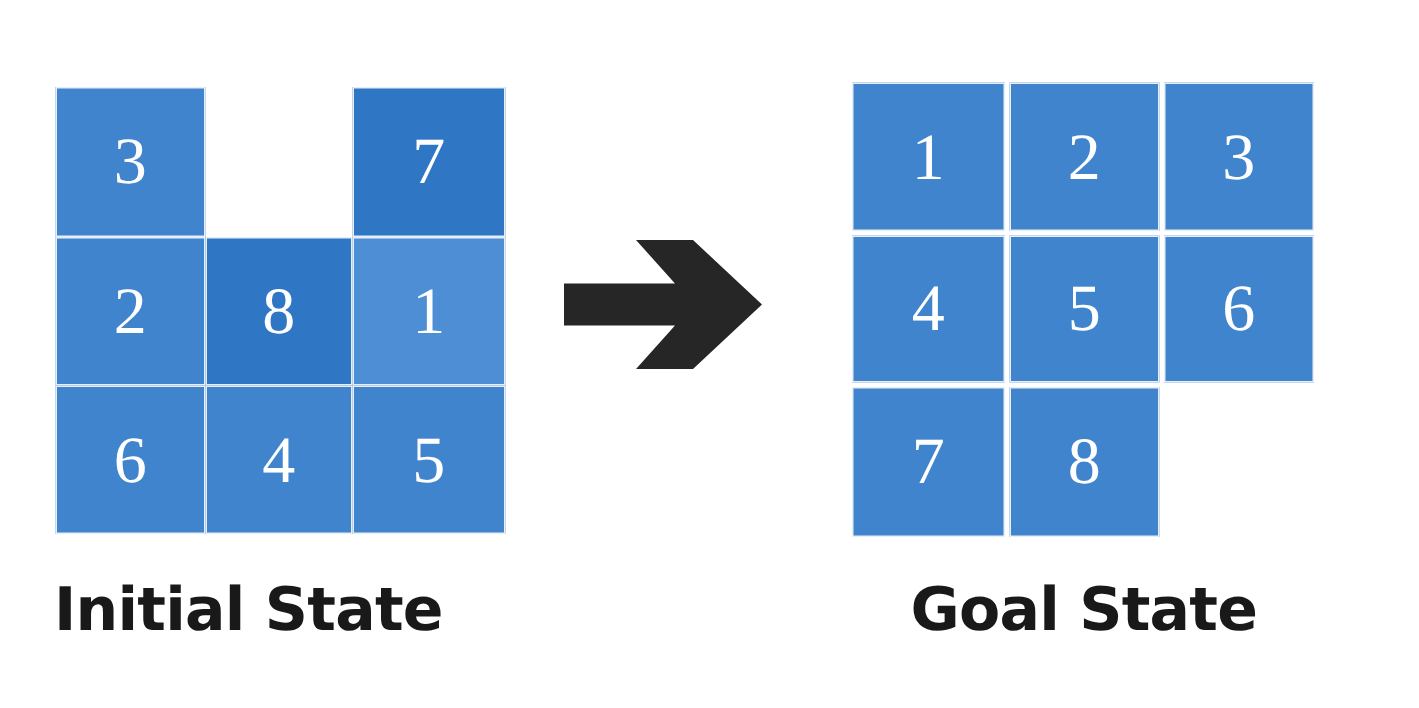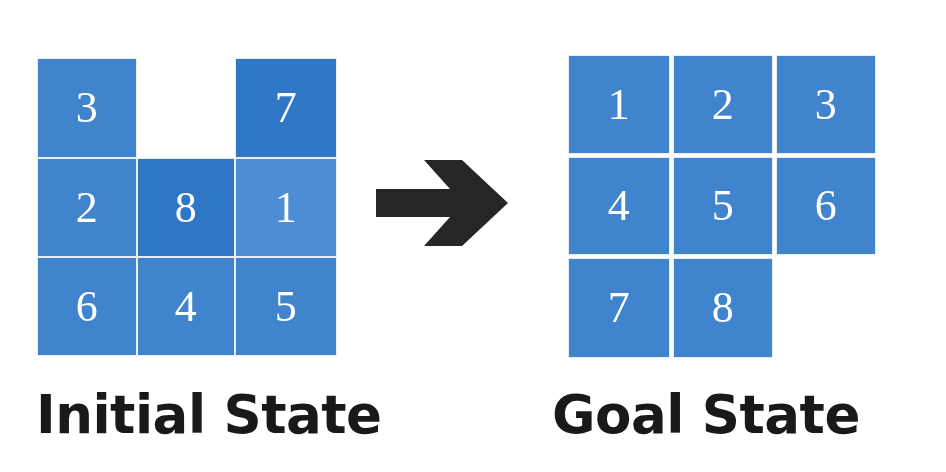--- a/index.html
+++ b/index.html
@@ -53,27 +53,27 @@
     top: 158px;
     width: 132px;
     height: 90px;
   }
 
   
   .caption {
     position: absolute;
     font-family: "DejaVu Sans", sans-serif;
     font-weight: bold;
-    font-size: 53px;
+    font-size: 40px;
     color: #191919;
     white-space: nowrap;
     letter-spacing: -0.5px;
   }
   #initial-caption { left: 36px;  top: 384px; }
-  #goal-caption    { left: 552px; top: 384px; }
+  #goal-caption    { left: 607px; top: 384px; }
 </style>
 </head>
 <body>
 
 <div id="stage">
 
   <div class="puzzle" id="initial-puzzle">
     <div class="tile" style="left:0px;   top:0px;   width:100px; height:100px;">3</div>
     <div class="tile blank" style="left:100px; top:0px;   width:98px;  height:100px;"></div>
     <div class="tile dark" style="left:198px; top:0px;   width:102px; height:100px;">7</div>

